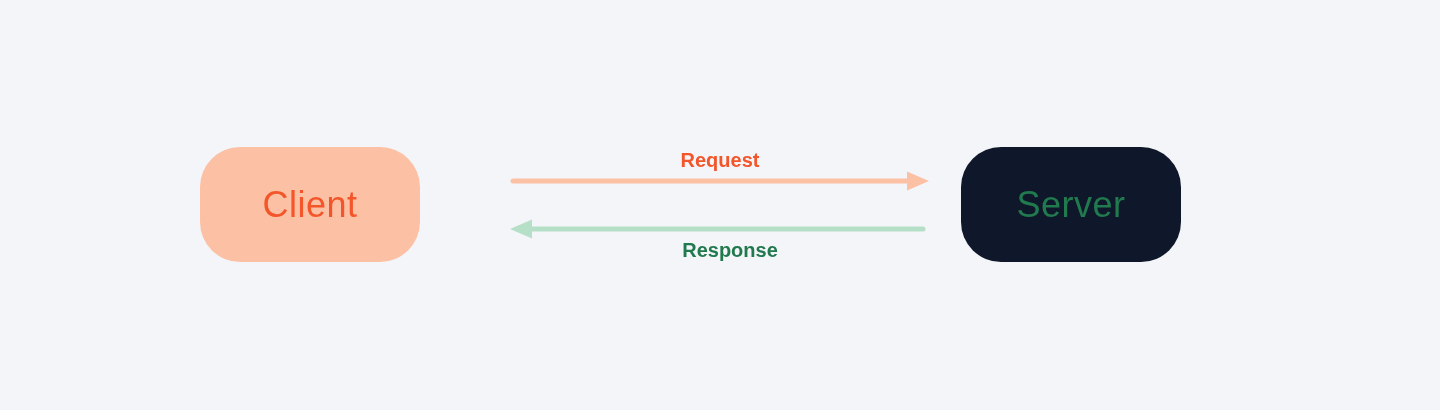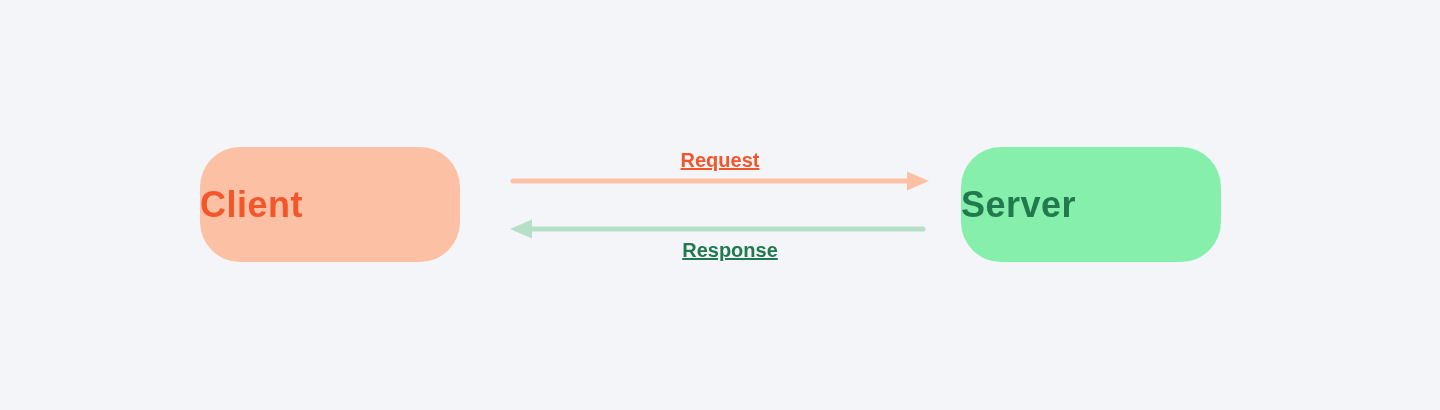--- a/index.html
+++ b/index.html
@@ -15,48 +15,47 @@
   }
   .canvas {
     position: relative;
     width: 1440px;
     height: 410px;
     background: #F4F5F9;
   }
   .node {
     position: absolute;
     top: 147px;
-    width: 260px;
+    width: 220px;
     height: 115px;
     border-radius: 40px;
     display: flex;
     align-items: center;
-    justify-content: flex-start;
-    font-weight: bold;
+    justify-content: center;
+    font-weight: normal;
     font-size: 36px;
     letter-spacing: 0.5px;
   }
   .node-client {
     left: 200px;
     background: #FCC1A5;
     color: #F2562A;
   }
   .node-server {
     left: 961px;
-    background: #86efac;
+    background: #0f172a;
     color: #21794E;
   }
   .edge-label {
     position: absolute;
     width: 420px;
     text-align: center;
     font-weight: bold;
     font-size: 20px;
     line-height: 22px;
-    text-decoration: underline;
   }
   .label-request {
     left: 510px;
     top: 149px;
     color: #F2562A;
   }
   .label-response {
     left: 520px;
     top: 239px;
     color: #21794E;

